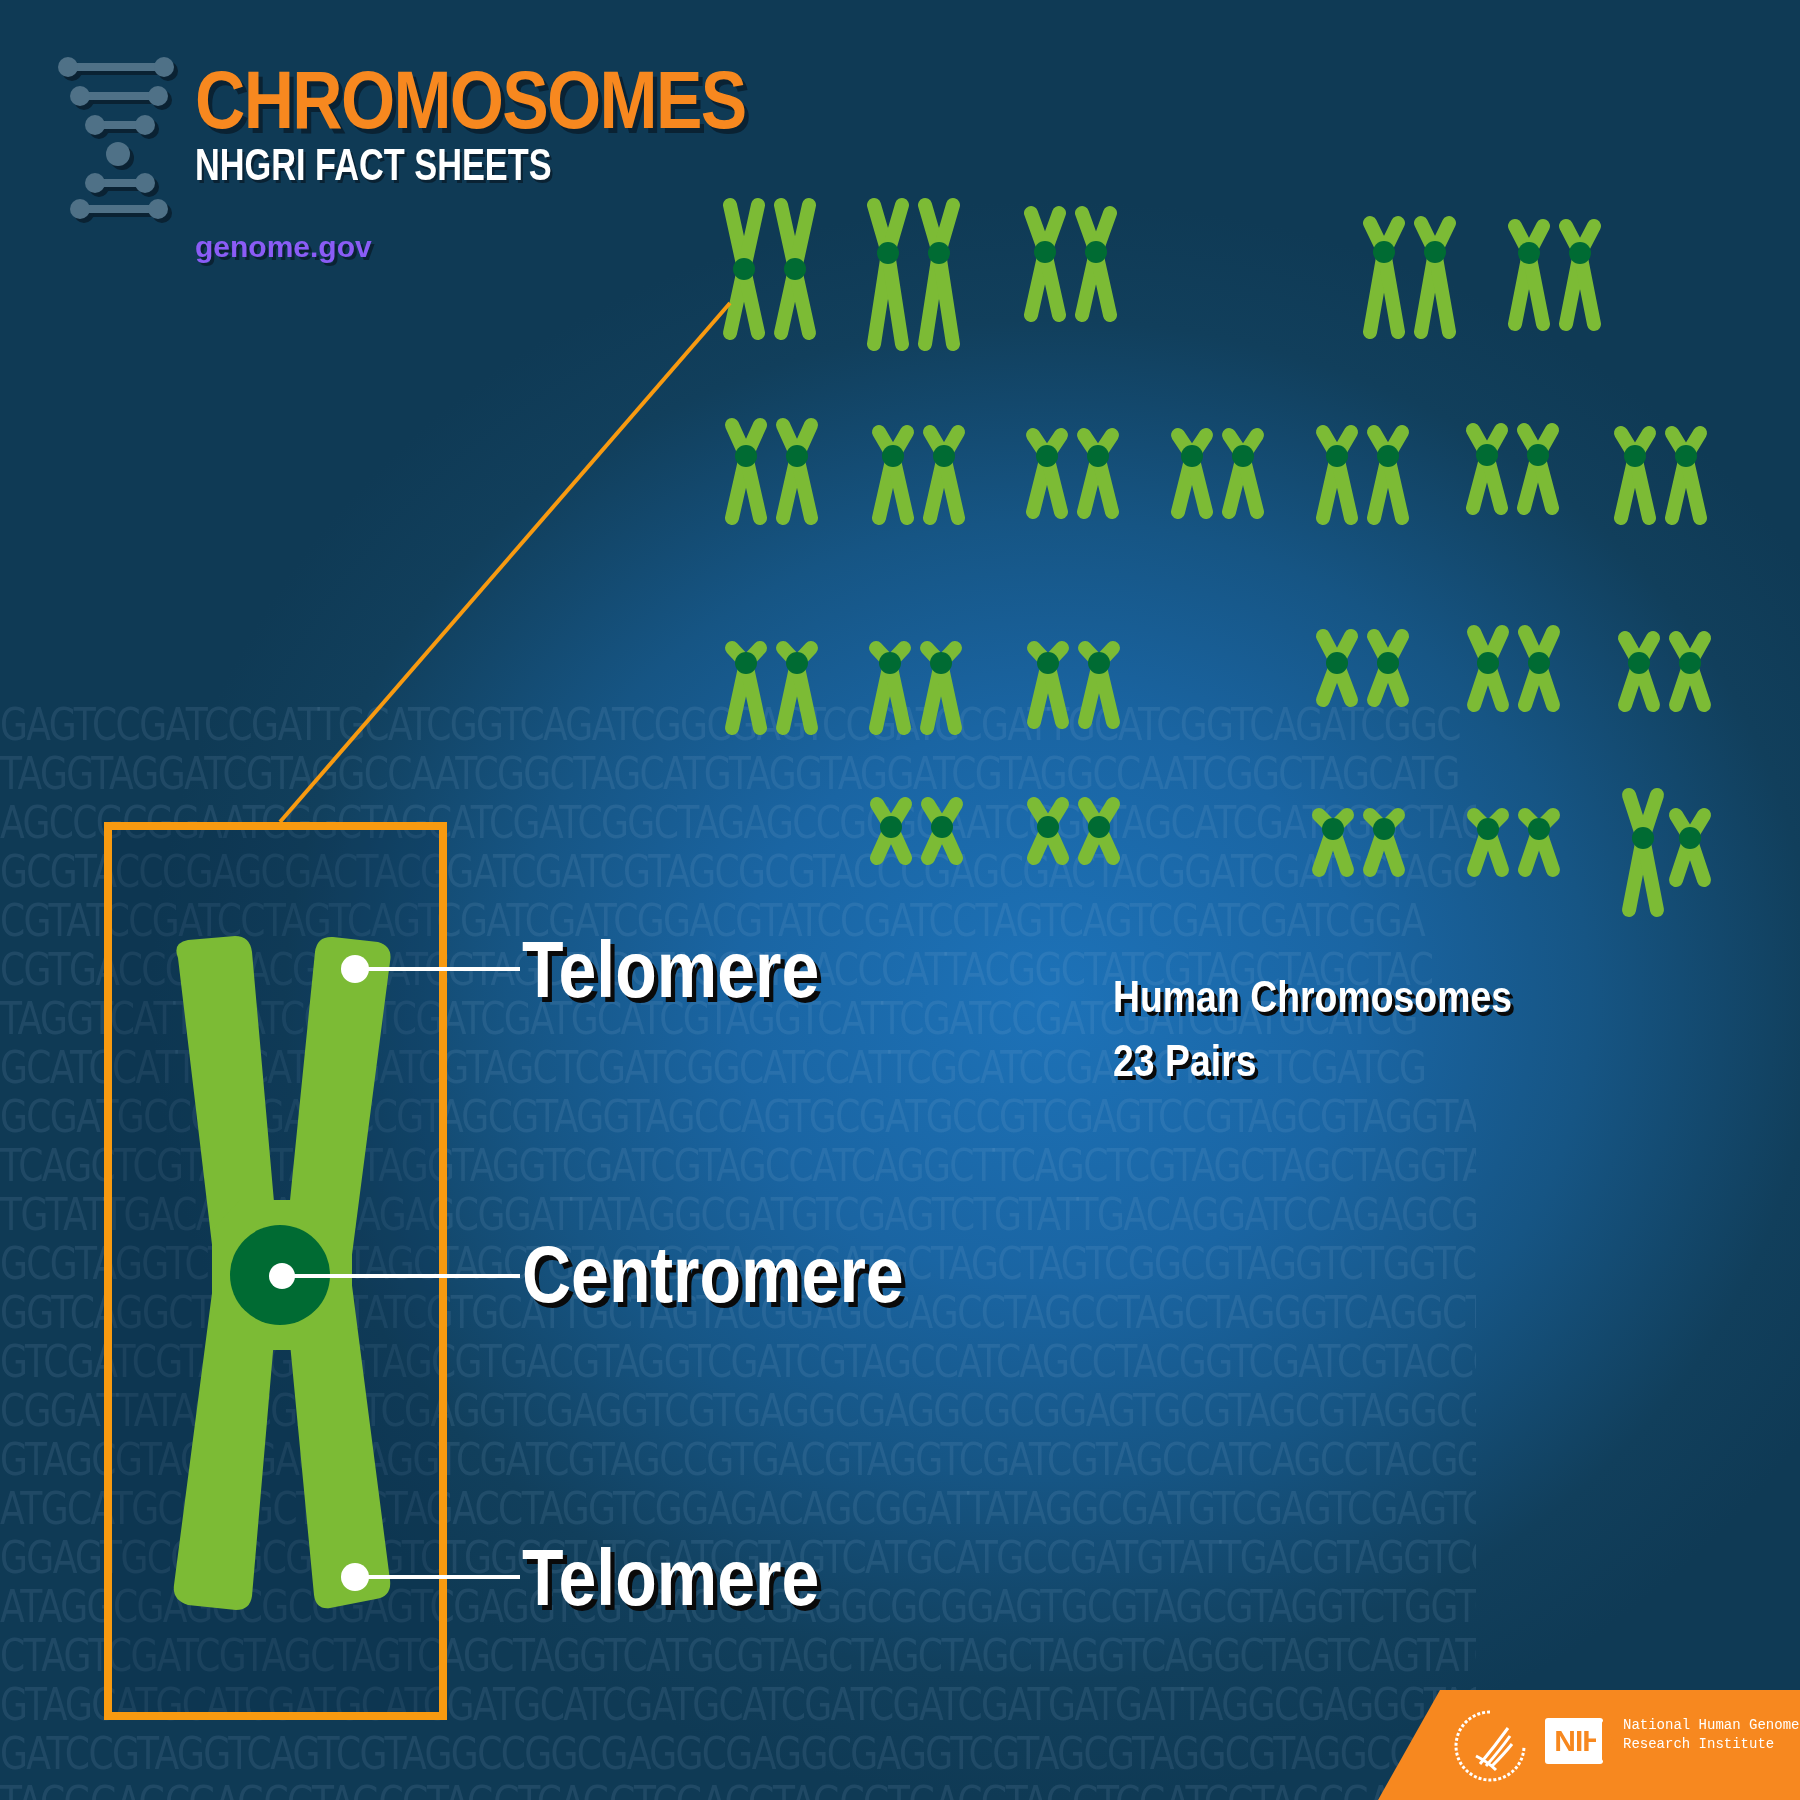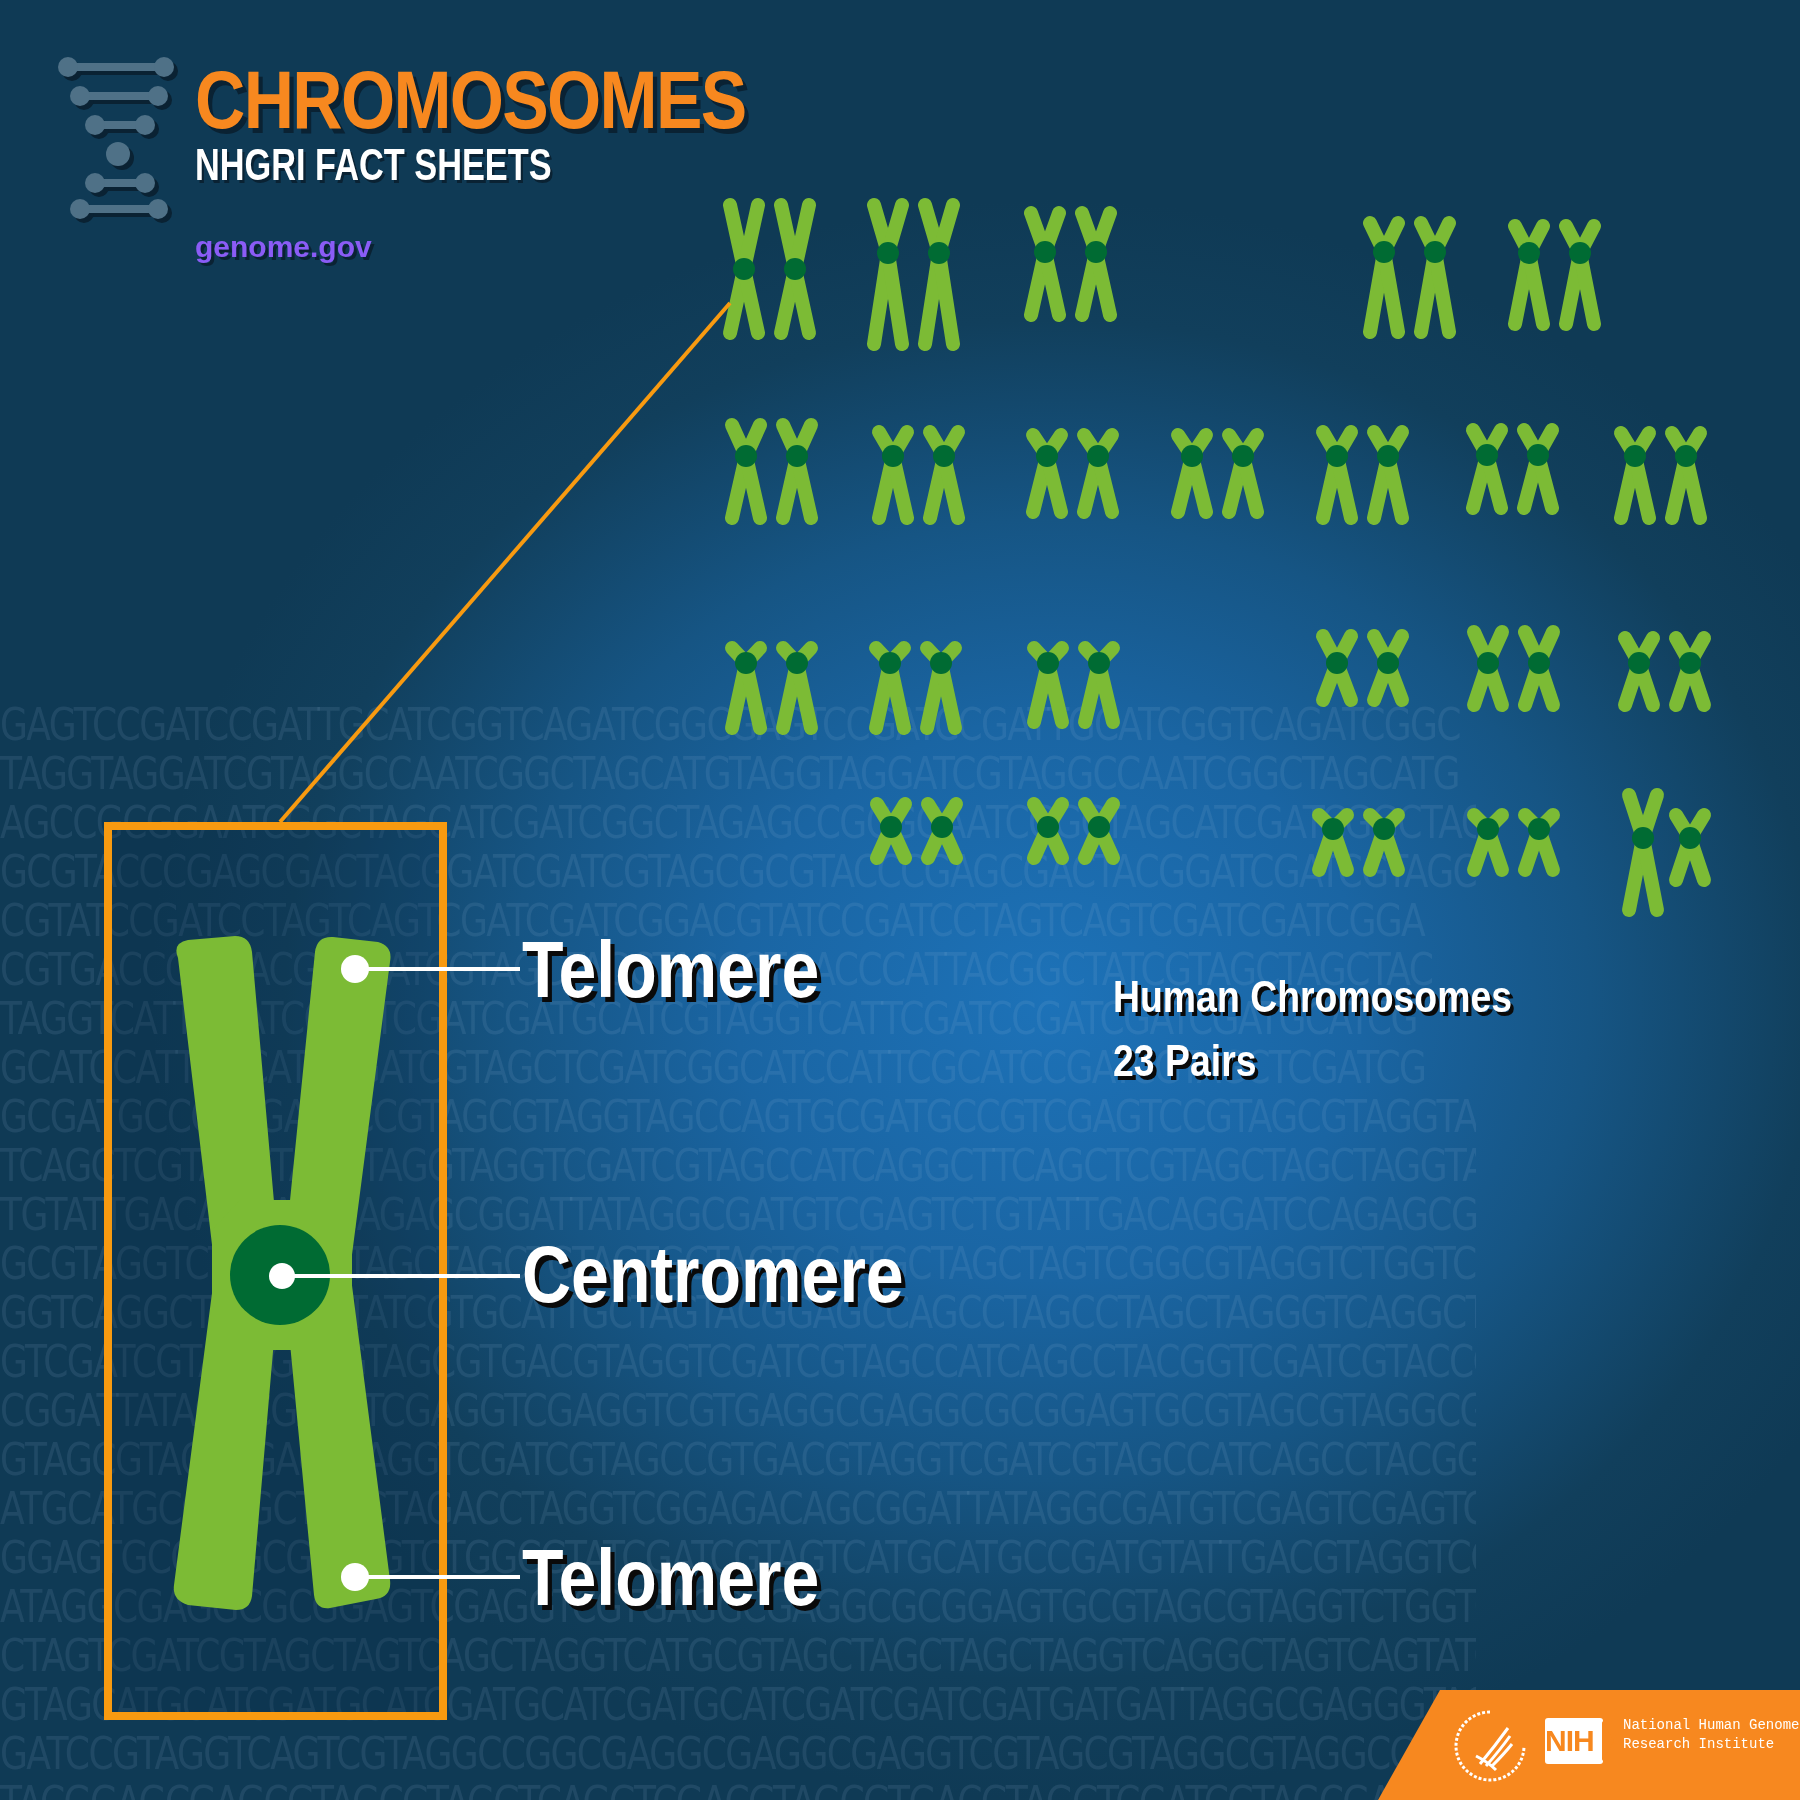--- a/index.html
+++ b/index.html
@@ -26,21 +26,21 @@
     text-shadow:5px 5px 0 #0a0a0a; }
   .lbl-big { font-size:80px; transform:scaleX(0.85); line-height:90px; }
   .caption { position:absolute; left:1113px; top:965px; font-weight:bold; font-size:44px; color:#fff;
     line-height:64px; transform:scaleX(0.85); transform-origin:left top; text-shadow:4px 4px 0 #0a0a0a; white-space:nowrap; }
   .zoom-box { position:absolute; left:104px; top:822px; width:343px; height:898px; border:8px solid #f89a10;
     box-sizing:border-box; background:rgba(10,40,70,0.22); }
   .footer { position:absolute; left:1370px; top:1690px; width:430px; height:110px; }
   .nih-text { position:absolute; left:253px; top:26px; color:#fff; font-size:14px; line-height:19px;
     font-family:Liberation Mono, monospace; }
   .nih-box { position:absolute; left:175px; top:28px; width:58px; height:46px; background:#fff; border-radius:3px;
-    color:#f7881f; font-weight:bold; font-size:30px; line-height:46px; text-align:left; letter-spacing:-1px; }
+    color:#f7881f; font-weight:bold; font-size:30px; line-height:46px; text-align:right; letter-spacing:-1px; }
   .nih-arrow { position:absolute; left:226px; top:28px; width:0; height:0;
     border-top:23px solid transparent; border-bottom:23px solid transparent; border-left:16px solid #fff; }
   .nih-arrow-inner { position:absolute; left:232px; top:31px; width:0; height:0;
     border-top:20px solid transparent; border-bottom:20px solid transparent; border-left:12px solid #f7881f; }
 </style>
 </head>
 <body>
 
 <div class="bg"></div>
 

